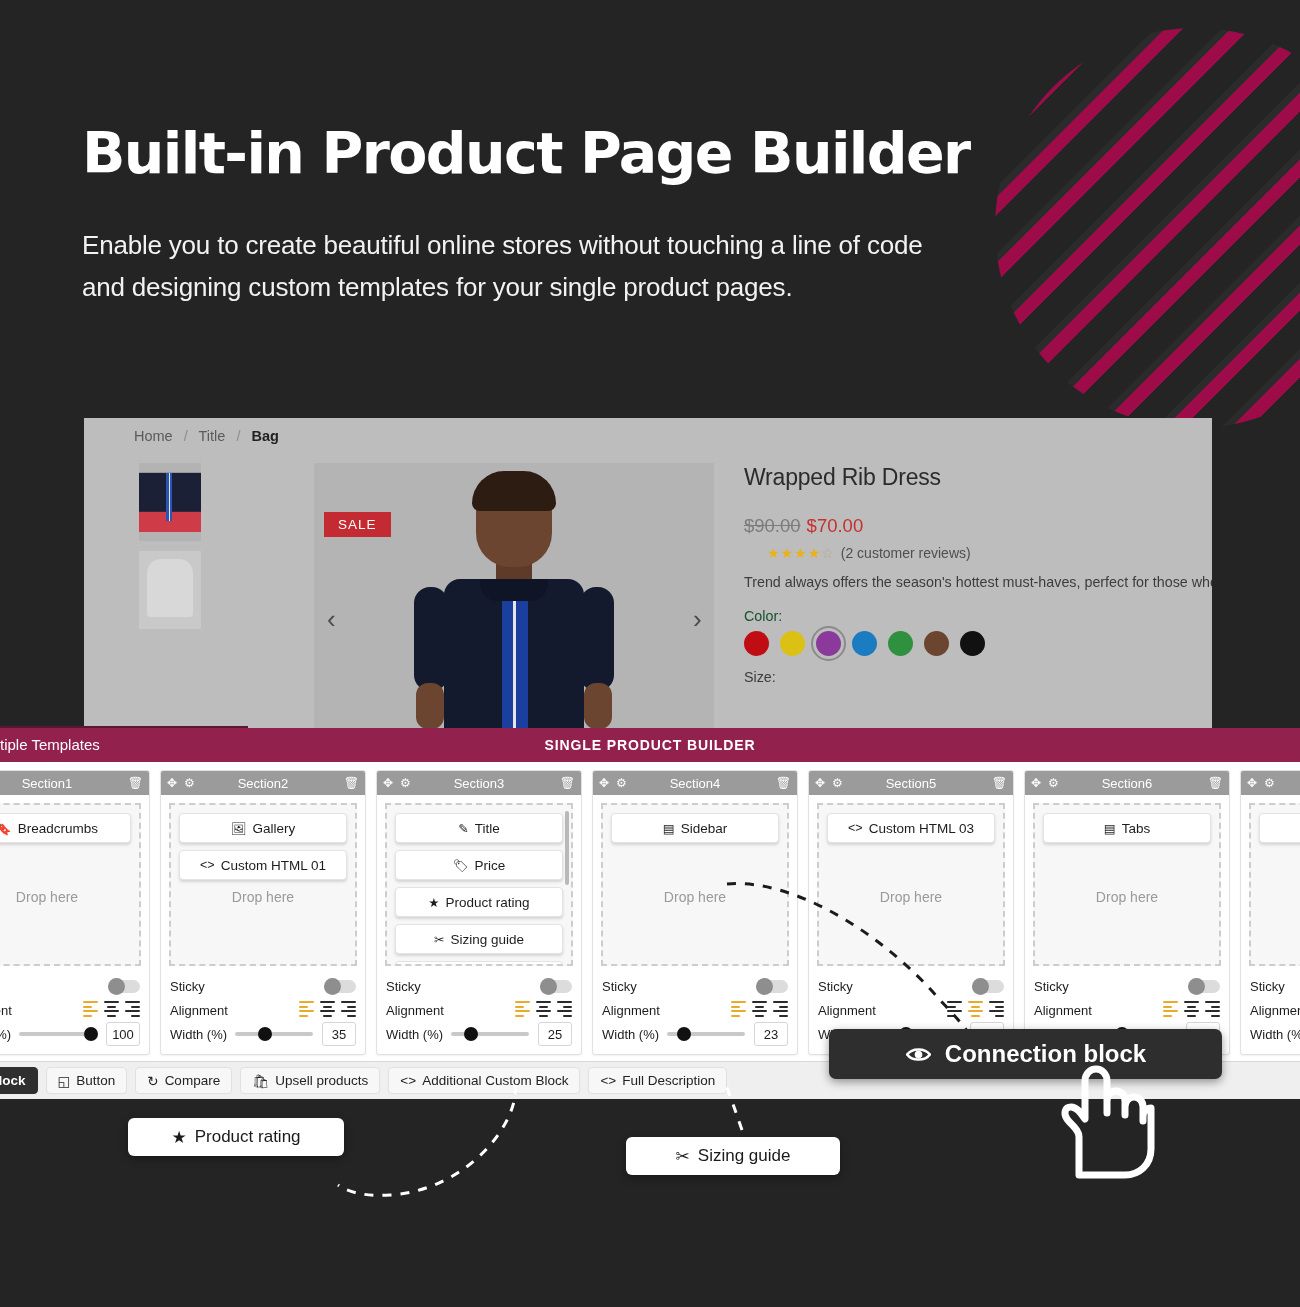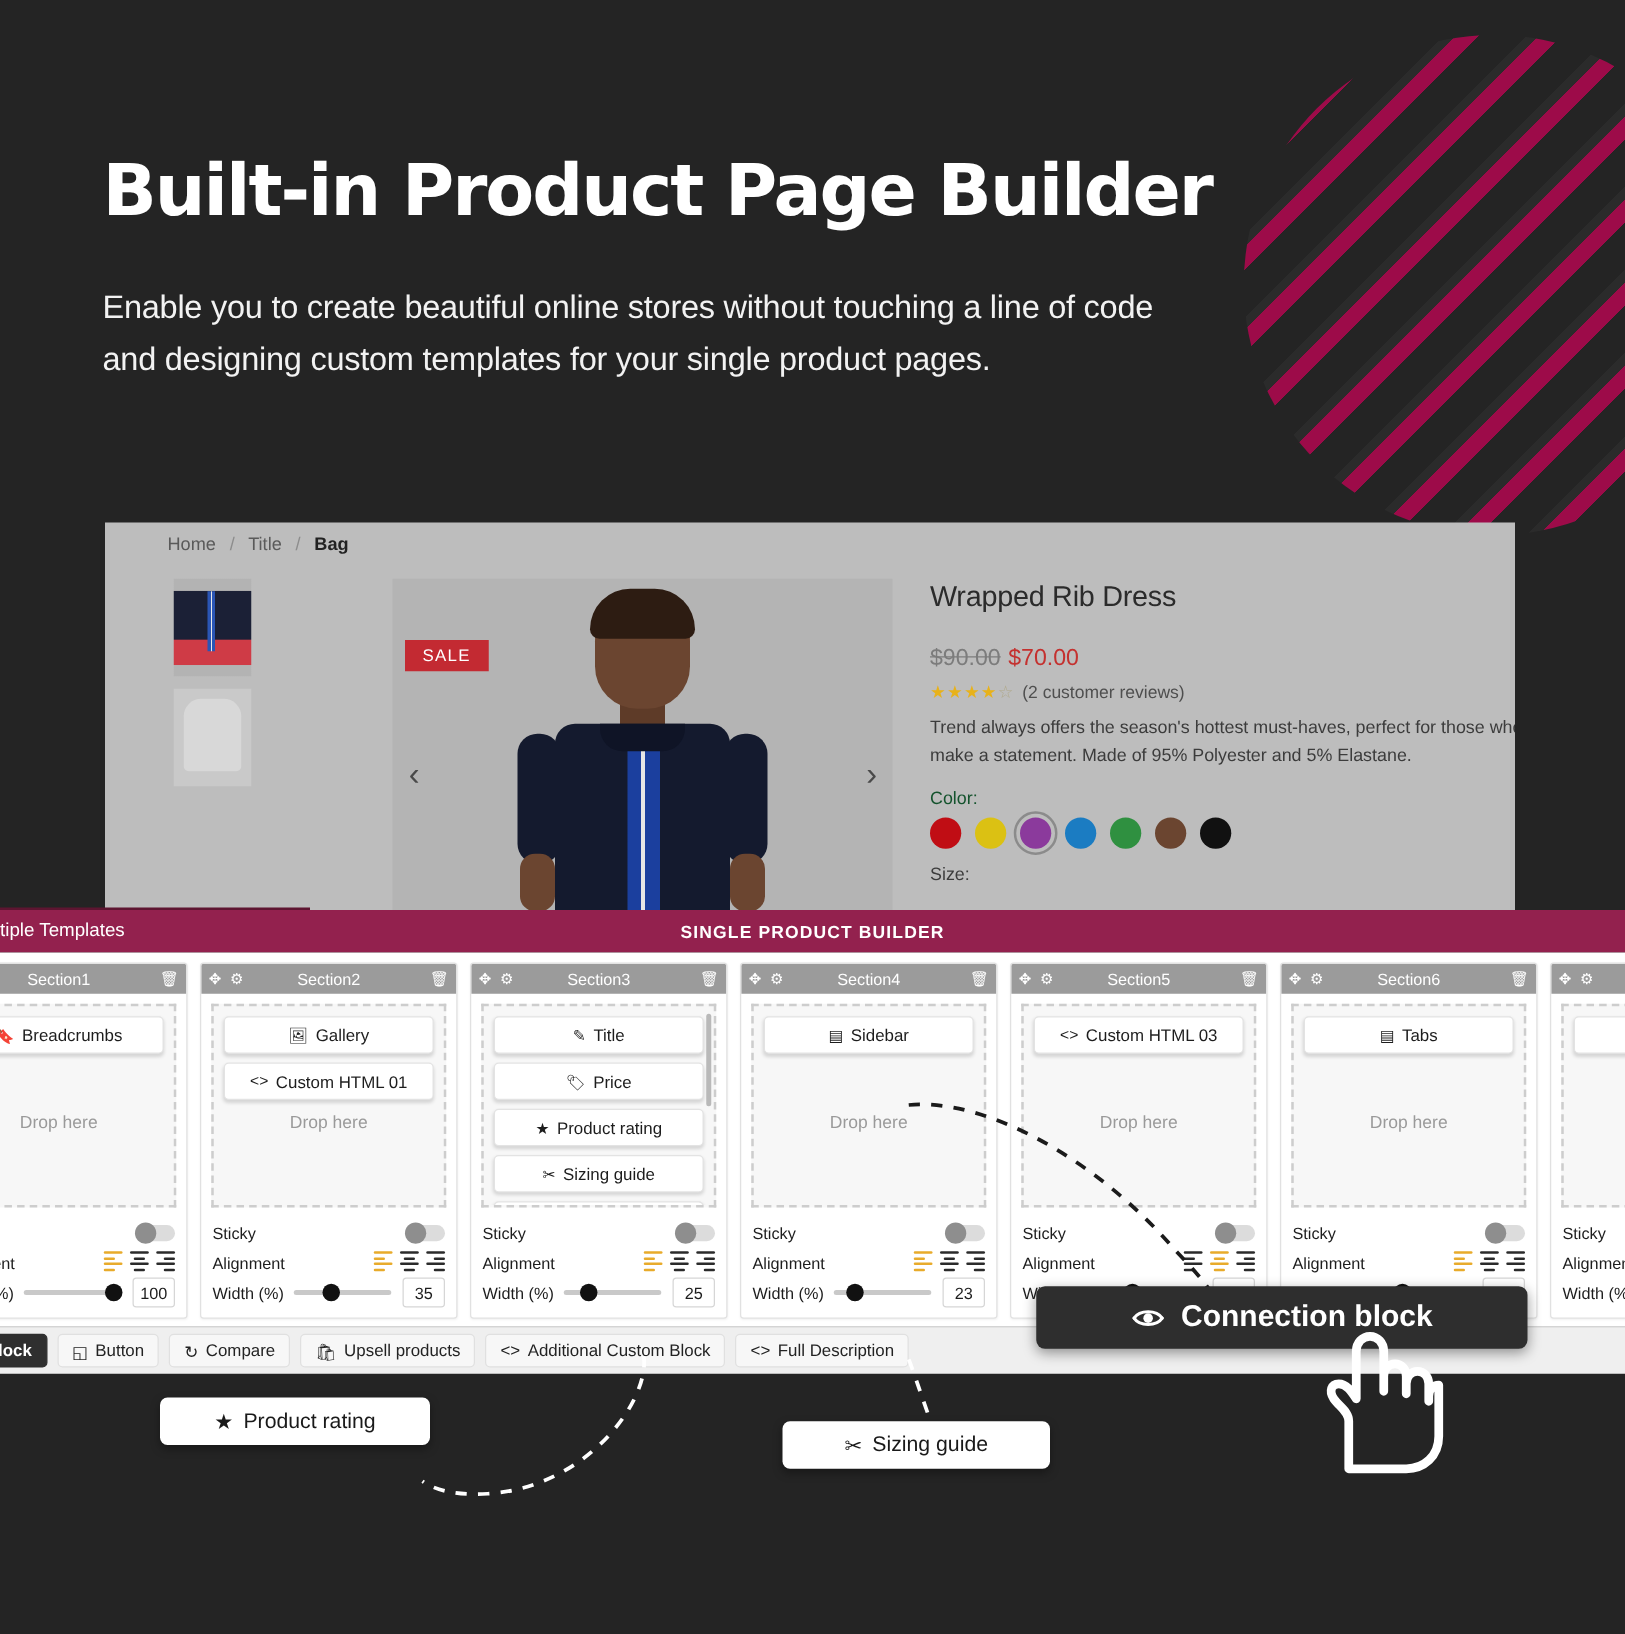--- a/index.html
+++ b/index.html
@@ -105,21 +105,21 @@
   }
   .gal-arrow { position:absolute; top: 186px; color:#4a4a4a; font-size: 26px; font-weight: 300; }
   .gal-prev { left: 243px; }
   .gal-next { left: 609px; }
 
   .pinfo { position: absolute; left: 660px; top: 46px; width: 530px; }
   .p-title { font-size: 23px; color: #2b2b2b; font-weight: 400; letter-spacing:-0.2px; }
   .p-price { margin-top: 24px; font-size: 18.5px; }
   .p-old { color:#7c7c7c; text-decoration: line-through; }
   .p-new { color:#c4312f; margin-left: 6px; }
-  .p-rating { margin-top: 8px; font-size: 14px; color:#4a4a4a; }
+  .p-rating { margin-top: 8px; font-size: 14px; color:#4a4a4a;margin-left:23px; }
   .stars { color: #e8b21a; letter-spacing: 1px; font-size: 14px; }
   .star-off { color:#b0a98c; }
   .p-rev { margin-left: 6px; color:#4f4f4f; }
   .p-desc { margin-top: 10px; font-size: 14.3px; line-height: 1.62; color:#3c3c3c; }
   .p-lbl { margin-top: 14px; font-size: 14.3px; color:#14532d; }
   .swatches { margin-top: 7px; display:flex; gap: 11px; }
   .sw { width: 25px; height: 25px; border-radius: 50%; }
   .sw.sel { outline: 2px solid #8b8b8b; outline-offset: 3px; }
   .p-size { margin-top: 13px; font-size: 14.3px; color:#3c3c3c; }
 
@@ -291,21 +291,20 @@
     <div class="pinfo">
       <div class="p-title">Wrapped Rib Dress</div>
       <div class="p-price">
         <span class="p-old">$90.00</span><span class="p-new">$70.00</span>
       </div>
       <div class="p-rating">
         <span class="stars">★★★★</span><span class="stars star-off">☆</span><span class="p-rev">(2 customer reviews)</span>
       </div>
       <div class="p-desc">
         <div>Trend always offers the season's hottest must-haves, perfect for those who like to</div>
-        <div>make a statement. Made of 95% Polyester and 5% Elastane.</div>
       </div>
       <div class="p-lbl">Color:</div>
       <div class="swatches" id="swatches">
           <div class="sw" style="background: rgb(192, 13, 20);"></div>
           <div class="sw" style="background: rgb(219, 193, 19);"></div>
           <div class="sw sel" style="background: rgb(139, 58, 156);"></div>
           <div class="sw" style="background: rgb(27, 124, 194);"></div>
           <div class="sw" style="background: rgb(47, 144, 64);"></div>
           <div class="sw" style="background: rgb(107, 69, 48);"></div>
           <div class="sw" style="background: rgb(17, 17, 17);"></div>

